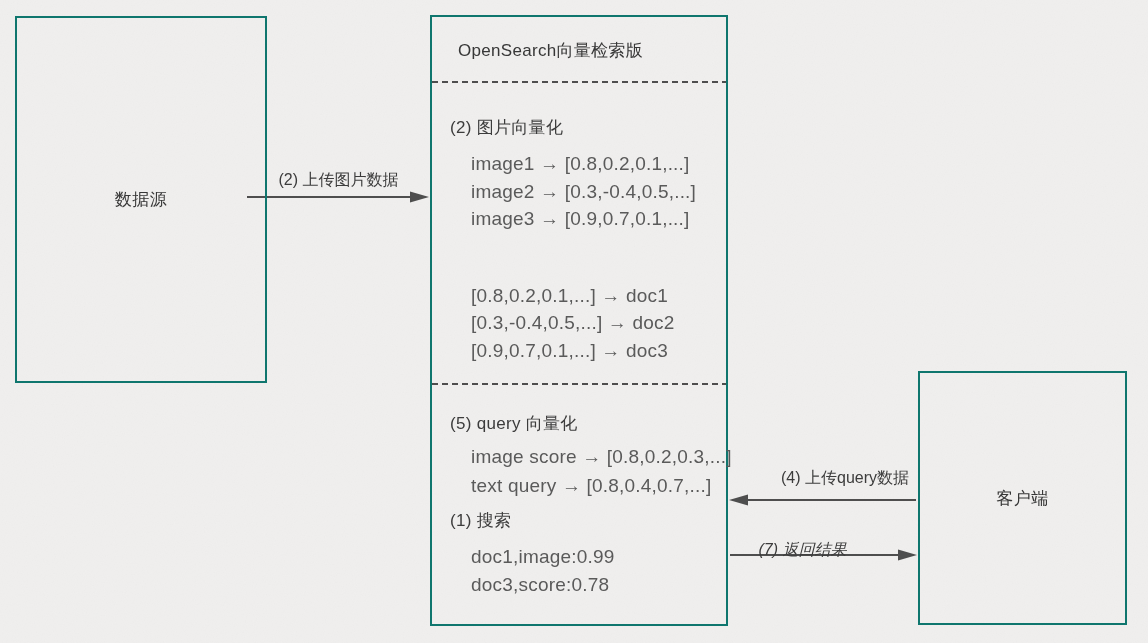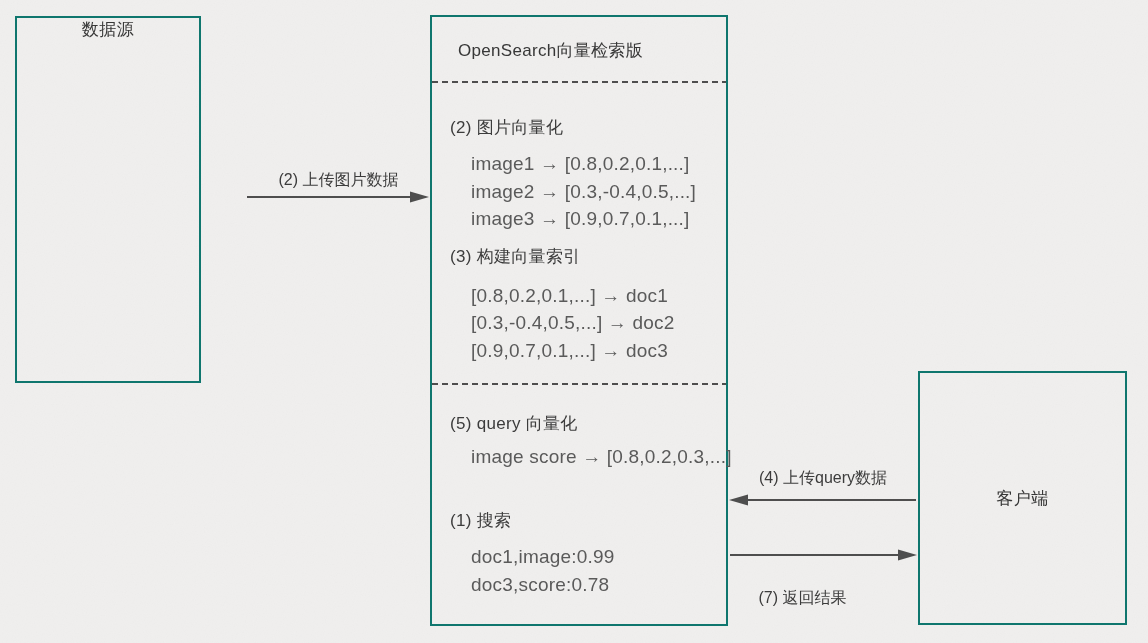--- a/index.html
+++ b/index.html
@@ -29,22 +29,23 @@
     pointer-events: none;
   }
   .box {
     position: absolute;
     border: 2px solid #0f766e;
     box-sizing: border-box;
     background: transparent;
   }
   #box-datasource {
     left: 15px; top: 16px;
-    width: 186px; height: 367px;
+    width: 252px; height: 367px;
     display: flex;
+    align-items: center;
     justify-content: center;
   }
   #box-client {
     left: 918px; top: 371px;
     width: 209px; height: 254px;
     display: flex;
     align-items: center;
     justify-content: center;
   }
   #box-opensearch {
@@ -92,22 +93,22 @@
   .edge-label {
     position: absolute;
     height: 26px;
     line-height: 26px;
     font-size: 16px;
     color: #3c3c3c;
     text-align: center;
     white-space: nowrap;
   }
   #edge-label-1 { left: 247px; width: 183px; top: 167px; }
-  #edge-label-4 { left: 733px; width: 180px; top: 465px; text-align: center; }
-  #edge-label-7 { left: 727px; width: 151px; top: 585px; }
+  #edge-label-4 { left: 755px; width: 180px; top: 465px; text-align: center; }
+  #edge-label-7 { left: 727px; width: 151px; top: 537px; font-style: italic; }
 </style>
 </head>
 <body>
 
 <div class="canvas">
 
   <svg class="noise" width="1148" height="643" aria-hidden="true">
     <filter id="paperNoise">
       <feTurbulence type="fractalNoise" baseFrequency="0.9" numOctaves="2"></feTurbulence>
       <feColorMatrix type="saturate" values="0"></feColorMatrix>
@@ -148,27 +149,27 @@
   </div>
 
   <div class="box" id="box-opensearch">
     <div class="os-title">OpenSearch向量检索版</div>
 
     <div class="heading" style="top:99px">(2) 图片向量化</div>
     <div class="detail" style="top:135px">image1 → [0.8,0.2,0.1,...]</div>
     <div class="detail" style="top:163px">image2 → [0.3,-0.4,0.5,...]</div>
     <div class="detail" style="top:190px">image3 → [0.9,0.7,0.1,...]</div>
 
-    <div class="heading" style="top:228px">(3) 构建向量索引</div>
     <div class="detail" style="top:267px">[0.8,0.2,0.1,...] → doc1</div>
     <div class="detail" style="top:294px">[0.3,-0.4,0.5,...] → doc2</div>
     <div class="detail" style="top:322px">[0.9,0.7,0.1,...] → doc3</div>
 
     <div class="heading" style="top:395px">(5) query 向量化</div>
     <div class="detail" style="top:428px">image score → [0.8,0.2,0.3,...]</div>
+    <div class="detail" style="top:457px">text query → [0.8,0.4,0.7,...]</div>
 
     <div class="heading" style="top:492px">(1) 搜索</div>
     <div class="detail" style="top:528px">doc1,image:0.99</div>
     <div class="detail" style="top:556px">doc3,score:0.78</div>
   </div>
 
   <div class="box" id="box-client">
     <div class="node-label">客户端</div>
   </div>
 

